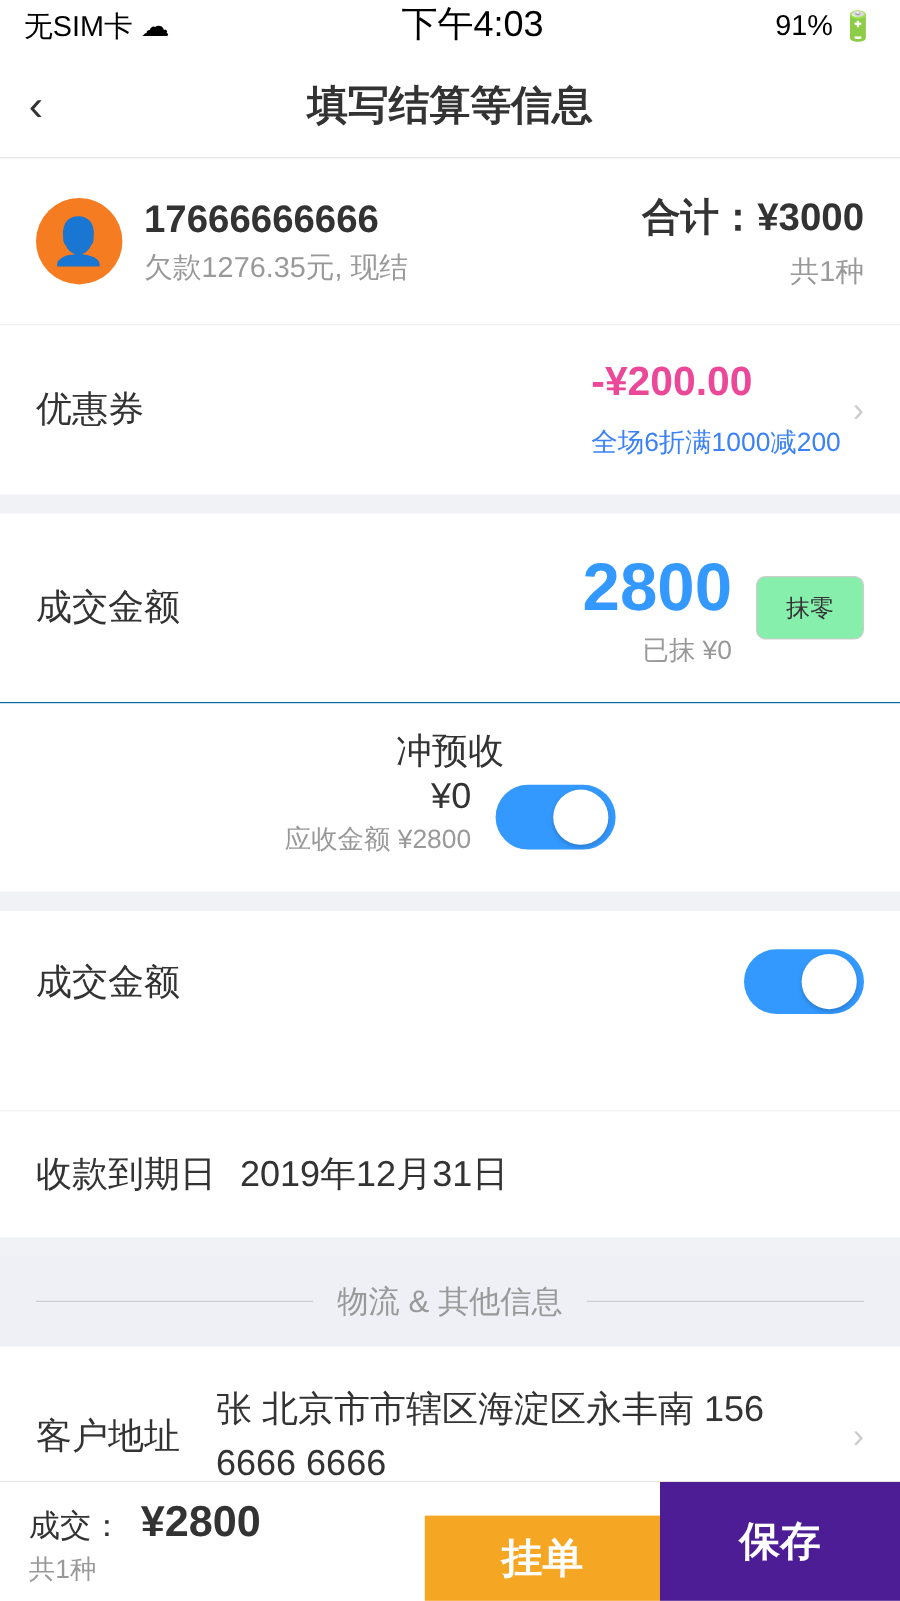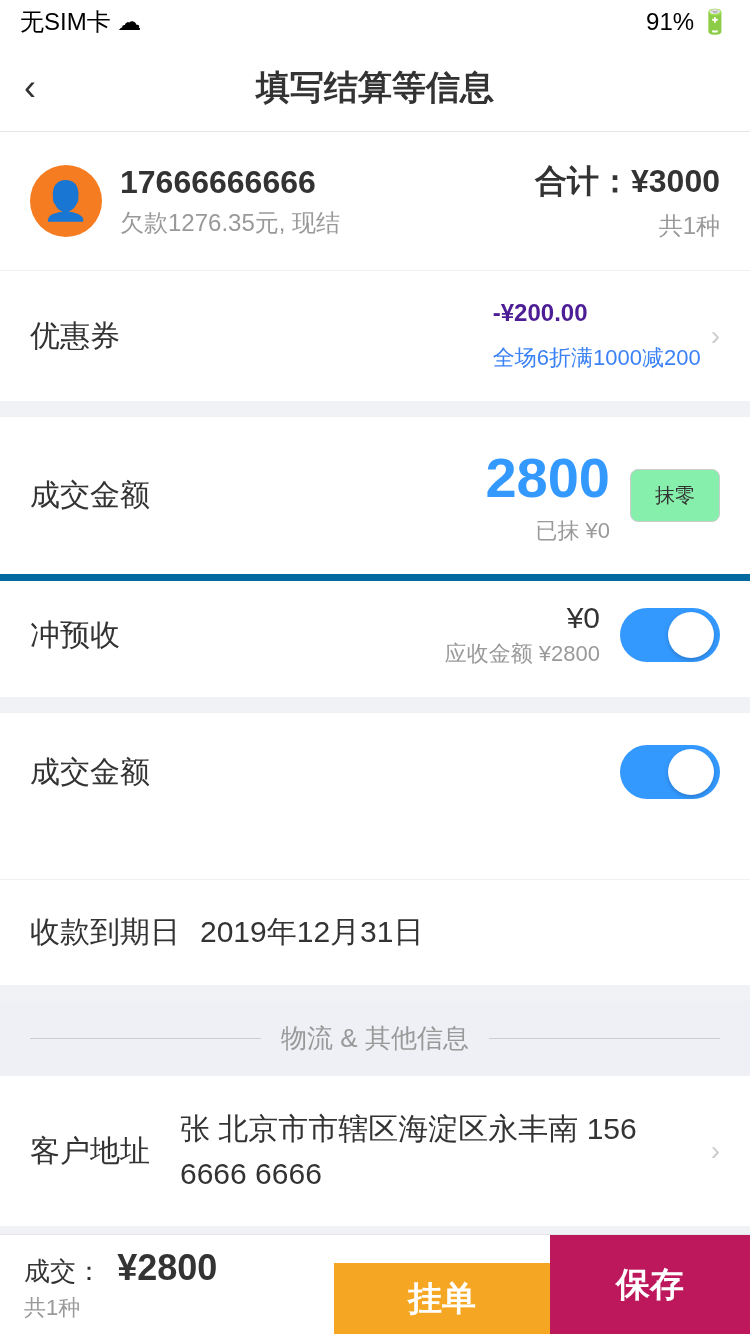--- a/index.html
+++ b/index.html
@@ -81,21 +81,21 @@
     
     .coupon-row {
       display: flex;
       align-items: center;
       justify-content: space-between;
       padding: 28px 30px;
       border-top: 1px solid #f0f0f0;
     }
     .coupon-label { font-size: 30px; color: #333; }
     .coupon-right { display: flex; align-items: center; gap: 10px; }
-    .coupon-amount { font-size: 24px; color: #4c1d95; font-weight: 600; }
+    .coupon-amount { font-size: 34px; color: #ec4899; font-weight: 600; }
     .coupon-desc { font-size: 22px; color: #3b82f6; margin-top: 16px; text-align: right; }
     .chevron { font-size: 28px; color: #ccc; }
 
     
     .amount-row {
       display: flex;
       align-items: center;
       padding: 28px 30px;
       justify-content: space-between;
     }
@@ -112,21 +112,22 @@
       background: #86efac;
       cursor: pointer;
     }
 
     
     .prereceive-row {
       display: flex;
       align-items: center;
       padding: 20px 30px 28px;
       justify-content: space-between;
-      border-top: 7px solid #0369a1;
+      border-top: 1px solid #0369a1;
+      flex-direction: column;
     }
     .prereceive-label { font-size: 30px; color: #333; }
     .prereceive-right { display: flex; align-items: center; gap: 20px; }
     .prereceive-amount { font-size: 30px; color: #333; text-align: right; }
     .prereceive-sub { font-size: 22px; color: #999; margin-top: 4px; text-align: right; }
 
     
     .toggle {
       width: 100px;
       height: 54px;
@@ -211,50 +212,51 @@
       display: flex;
       flex-direction: column;
       justify-content: center;
       padding: 0 24px;
     }
     .bottom-summary-main { font-size: 26px; color: #333; }
     .bottom-summary-main .label { color: #333; }
     .bottom-summary-main .value { font-size: 36px; font-weight: 700; color: #333; margin-left: 8px; }
     .bottom-summary-sub { font-size: 22px; color: #999; margin-top: 4px; }
     .btn-hang {
-      width: 216px;
+      width: 196px;
       background: #f5a623;
       color: #fff;
       font-size: 34px;
       font-weight: 600;
       display: flex;
       align-items: center;
       justify-content: center;
       cursor: pointer;
       margin-top: 28px;
     }
     .btn-save {
       width: 200px;
-      background: #be185d;
+      background: #4c1d95;
       color: #fff;
       font-size: 34px;
       font-weight: 600;
       display: flex;
       align-items: center;
       justify-content: center;
       cursor: pointer;
     }
   </style>
 </head>
 <body>
 
 <div class="status-bar">
   <div class="status-bar-left">
     <span>无SIM卡 ☁</span>
   </div>
+  <div class="status-bar-center">下午4:03</div>
   <div class="status-bar-right">
     <span>91%</span>
     <span>🔋</span>
   </div>
 </div>
 
 <div class="nav-bar">
   <div class="nav-back">‹</div>
   <div class="nav-title">填写结算等信息</div>
 </div>

